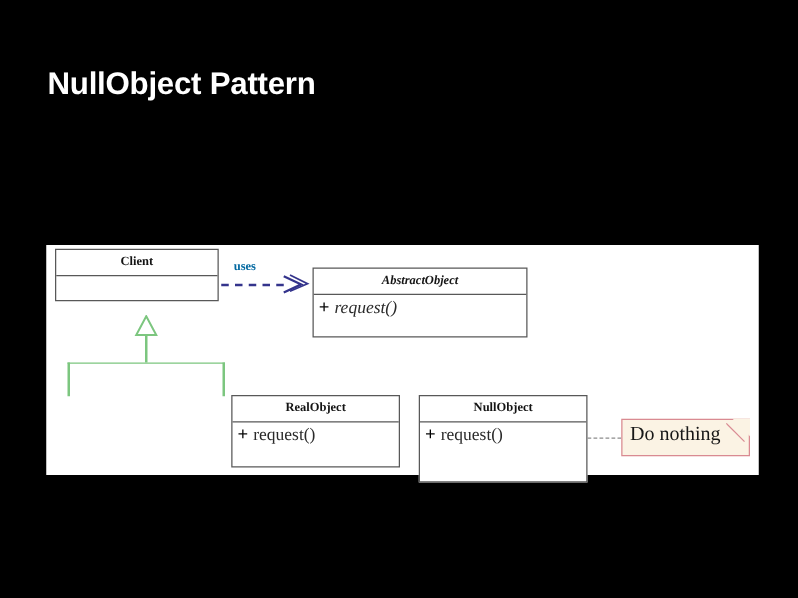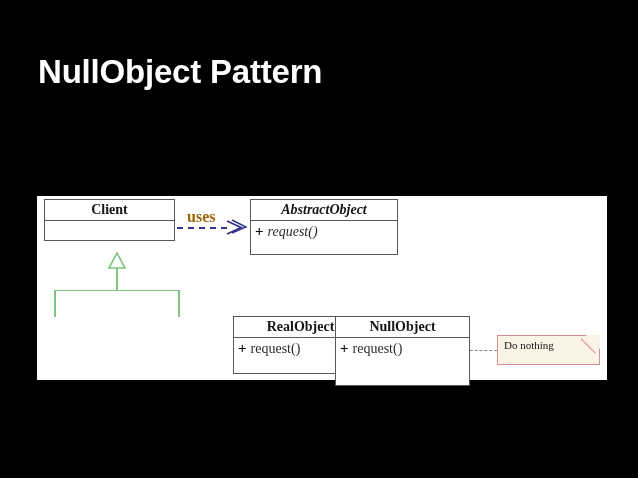--- a/index.html
+++ b/index.html
@@ -18,21 +18,21 @@
     width: 638px;
     height: 478px;
     background: #000000;
   }
   #slide-title {
     position: absolute;
     left: 38px;
     top: 53px;
     color: #ffffff;
     font-family: "Liberation Sans", sans-serif;
-    font-size: 33px;
+    font-size: 25px;
     font-weight: bold;
     letter-spacing: -0.2px;
     white-space: nowrap;
   }
   #diagram-panel {
     position: absolute;
     left: 37px;
     top: 196px;
     width: 570px;
     height: 184px;
@@ -43,21 +43,21 @@
     background: #ffffff;
     border: 1.6px solid #585858;
     box-sizing: border-box;
   }
   .uml-name {
     height: 20px;
     line-height: 20px;
     text-align: center;
     border-bottom: 1.6px solid #585858;
     font-family: "Liberation Serif", serif;
-    font-size: 14px;
+    font-size: 10px;
     font-weight: bold;
     color: #141414;
     white-space: nowrap;
     overflow: hidden;
   }
   .uml-name.abstract {
     font-style: italic;
   }
   .uml-ops {
     position: relative;
@@ -89,23 +89,23 @@
     background: #7cc67f;
     height: 1.6px;
   }
   .green-v {
     background: #7cc67f;
     width: 1.6px;
   }
   #uses-label {
     position: absolute;
     font-family: "Liberation Serif", serif;
-    font-size: 16px;
-    font-weight: bold;
-    color: #a16207;
+    font-size: 10px;
+    font-weight: bold;
+    color: #0369a1;
     white-space: nowrap;
   }
   .dash-blue {
     position: absolute;
     height: 0;
     border-top: 2.2px dashed #34348c;
   }
   .dash-gray {
     position: absolute;
     height: 0;
@@ -115,21 +115,21 @@
     position: absolute;
     background: #fbf3e4;
     border: 1.5px solid #d98a92;
     box-sizing: border-box;
   }
   #note-text {
     position: absolute;
     left: 6px;
     top: 3px;
     font-family: "Liberation Serif", serif;
-    font-size: 11px;
+    font-size: 16px;
     color: #171717;
     white-space: nowrap;
   }
   #note-fold {
     position: absolute;
     right: -1px;
     top: -1px;
     width: 0;
     height: 0;
     border-left: 14px solid transparent;
@@ -178,30 +178,30 @@
       <div class="uml-ops"></div>
     </div>
 
     <div class="dash-blue" style="left:140px; top:31px; width:50px;"></div>
     <div id="uses-label" style="left:150px; top:12px;">uses</div>
     <svg class="conn" style="left:186px; top:22px;" width="26" height="20" viewBox="0 0 26 20">
       <path d="M4,3 L18,9.5 L4,16" fill="none" stroke="#34348c" stroke-width="1.8"></path>
       <path d="M9,2 L23,9 L9,15" fill="none" stroke="#34348c" stroke-width="1.4"></path>
     </svg>
 
-    <div class="uml-class" style="left:213px; top:3px; width:148px; height:56px;">
+    <div class="uml-class" style="left:213px; top:18px; width:172px; height:56px;">
       <div class="uml-name abstract">AbstractObject</div>
       <div class="uml-ops">
         <div class="uml-op abstract">
           <span class="vis">+</span><span class="opname">request()</span>
         </div>
       </div>
     </div>
 
-    <div class="uml-class" style="left:148px; top:120px; width:135px; height:58px;margin-left:48px;">
+    <div class="uml-class" style="left:148px; top:120px; width:135px; height:58px;">
       <div class="uml-name">RealObject</div>
       <div class="uml-ops">
         <div class="uml-op">
           <span class="vis">+</span><span class="opname">request()</span>
         </div>
       </div>
     </div>
 
     <div class="uml-class" style="left:298px; top:120px; width:135px; height:70px;">
       <div class="uml-name">NullObject</div>

